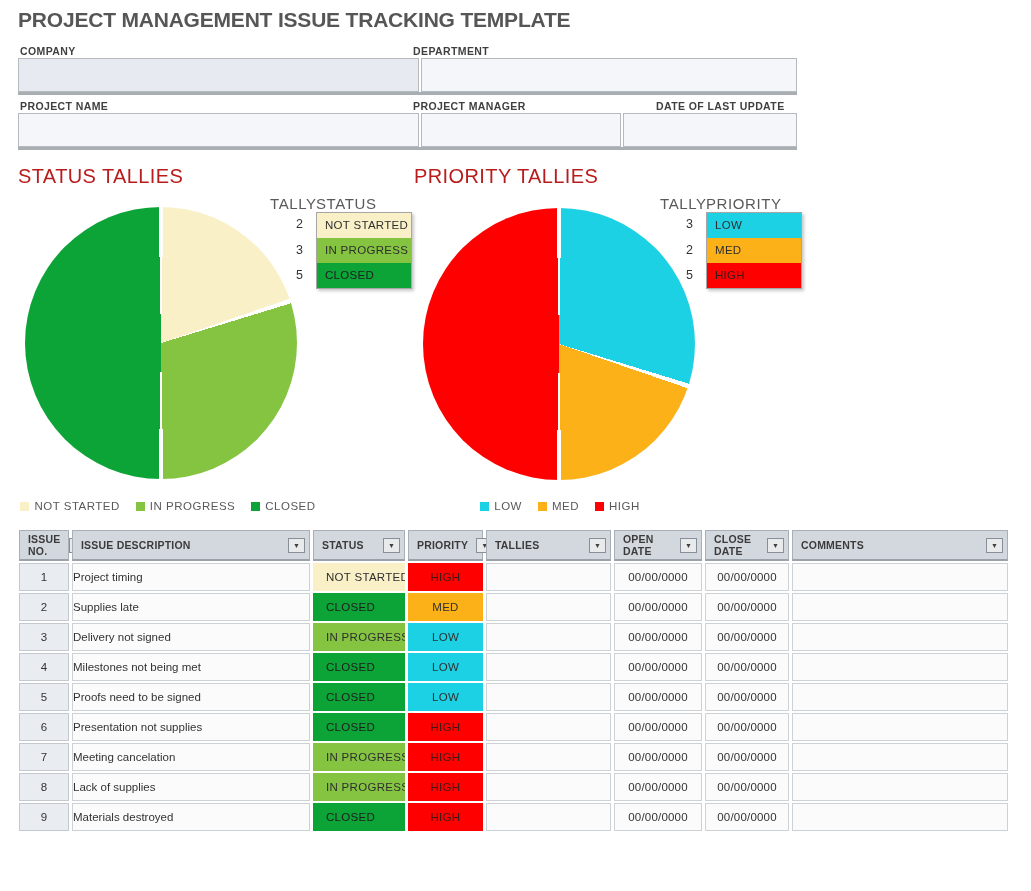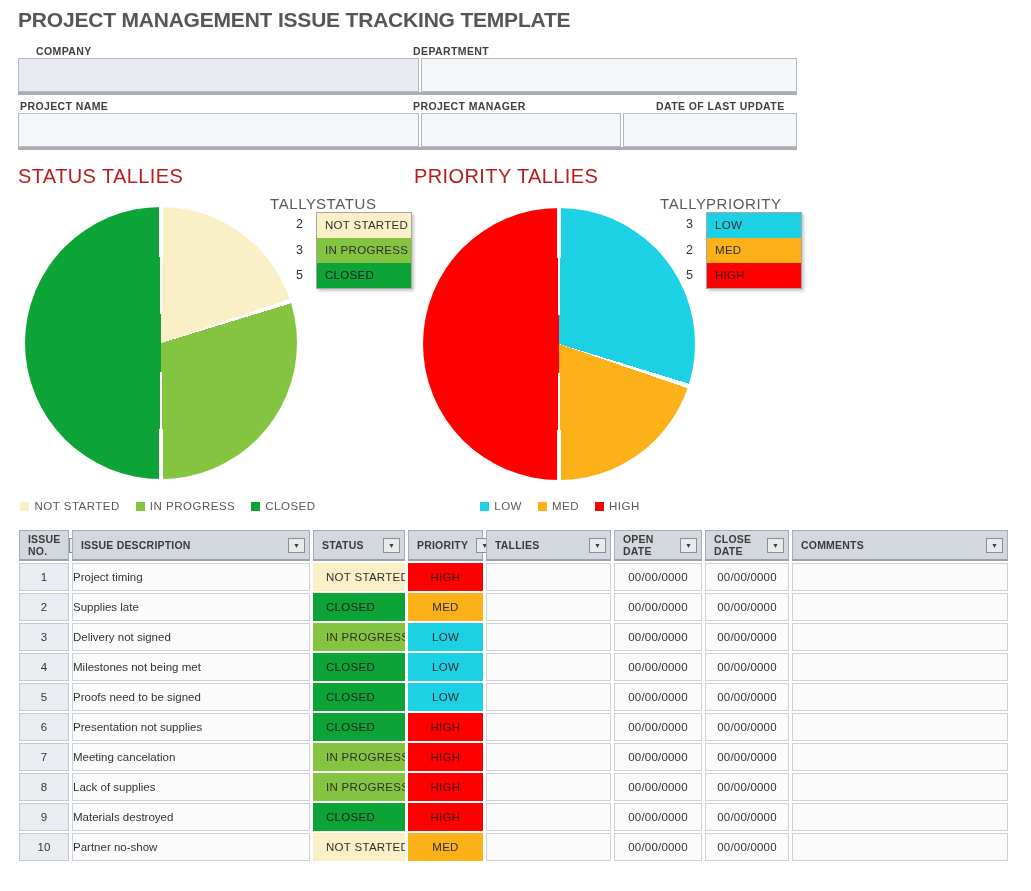--- a/index.html
+++ b/index.html
@@ -92,21 +92,21 @@
   .issues td.c-desc { }
   .issues td.c-status { border: none; padding-left: 13px; letter-spacing: 0.3px; }
   .issues td.c-priority { border: none; text-align: center; letter-spacing: 0.3px; }
   .issues td.c-date { text-align: center; letter-spacing: 0.2px; }
 </style>
 </head>
 <body>
 
 <div class="abs page-title">PROJECT MANAGEMENT ISSUE TRACKING TEMPLATE</div>
 
-<div class="abs field-label" style="left:20px; top:45px;margin-left:16px;">COMPANY</div>
+<div class="abs field-label" style="left:20px; top:45px;">COMPANY</div>
 <div class="abs field-label" style="left:413px; top:45px;">DEPARTMENT</div>
 
 <div class="abs box-row" style="top:58px;">
   <div class="input-box shaded" style="width:401px;"></div>
   <div class="input-box" style="flex:1;"></div>
 </div>
 
 <div class="abs field-label" style="left:20px; top:100px;">PROJECT NAME</div>
 <div class="abs field-label" style="left:413px; top:100px;">PROJECT MANAGER</div>
 <div class="abs field-label" style="left:656px; top:100px;">DATE OF LAST UPDATE</div>
@@ -353,24 +353,14 @@
     <tr>
       <td class="c-no">9</td>
       <td class="c-desc">Materials destroyed</td>
       <td class="c-status" style="background: rgb(12, 164, 55); color: rgb(30, 30, 30);">CLOSED</td>
       <td class="c-priority" style="background: rgb(254, 0, 0); color: rgb(58, 26, 26);">HIGH</td>
       <td></td>
       <td class="c-date">00/00/0000</td>
       <td class="c-date">00/00/0000</td>
       <td></td>
     </tr>
-    <tr>
-      <td class="c-no">10</td>
-      <td class="c-desc">Partner no-show</td>
-      <td class="c-status" style="background: rgb(250, 240, 200); color: rgb(47, 47, 47);">NOT STARTED</td>
-      <td class="c-priority" style="background: rgb(251, 177, 23); color: rgb(47, 47, 47);">MED</td>
-      <td></td>
-      <td class="c-date">00/00/0000</td>
-      <td class="c-date">00/00/0000</td>
-      <td></td>
-    </tr>
   </tbody>
 </table>
 
 </body></html>

